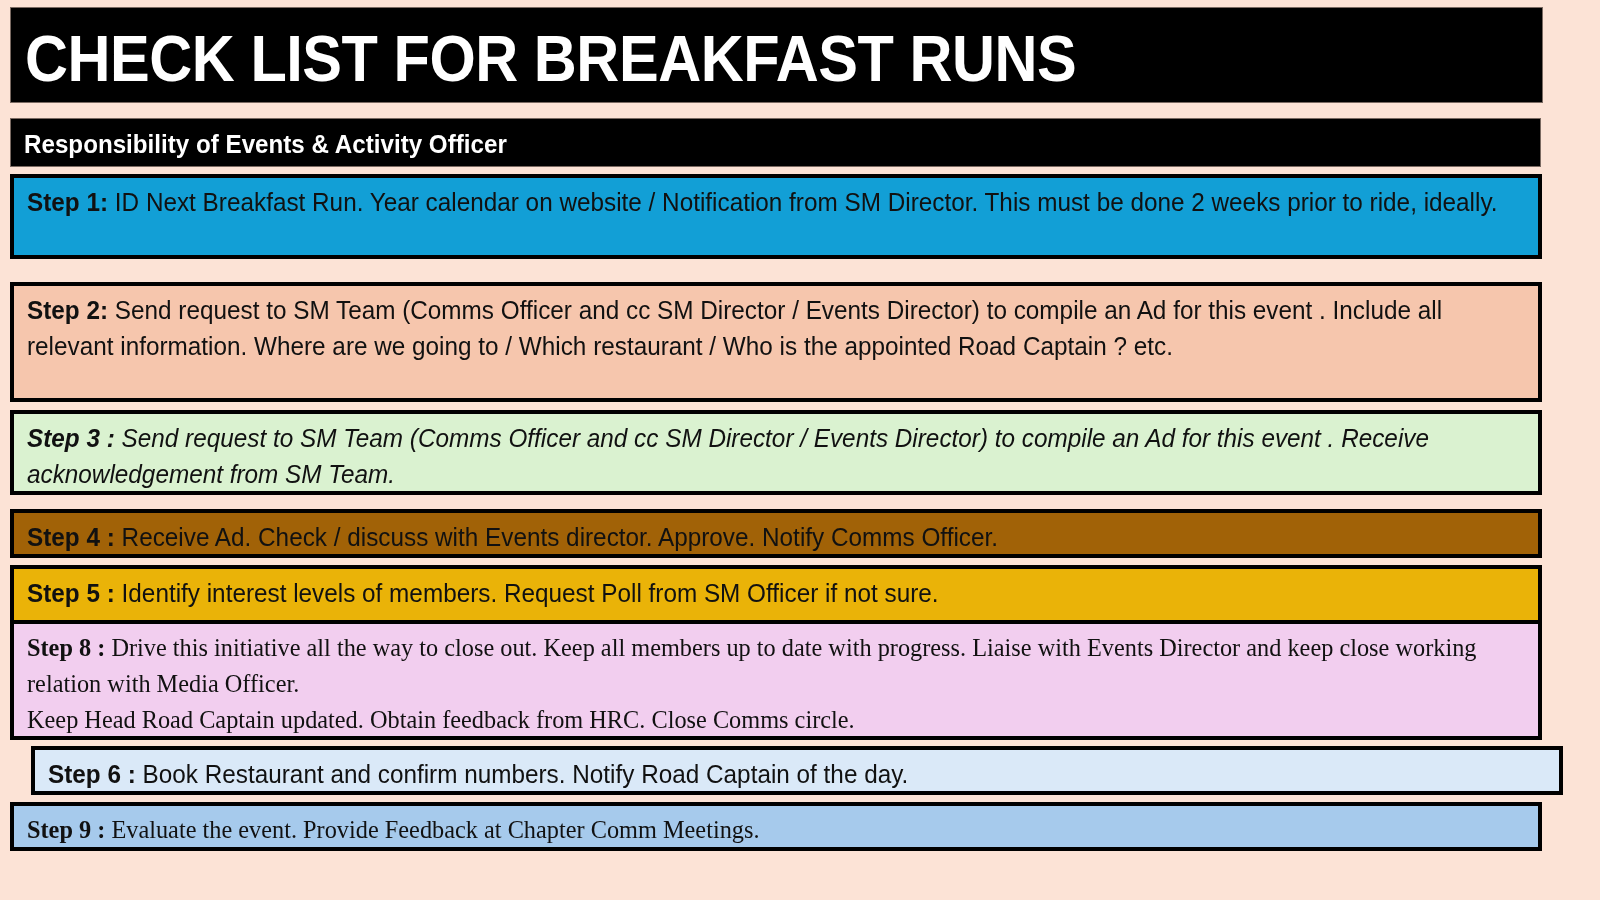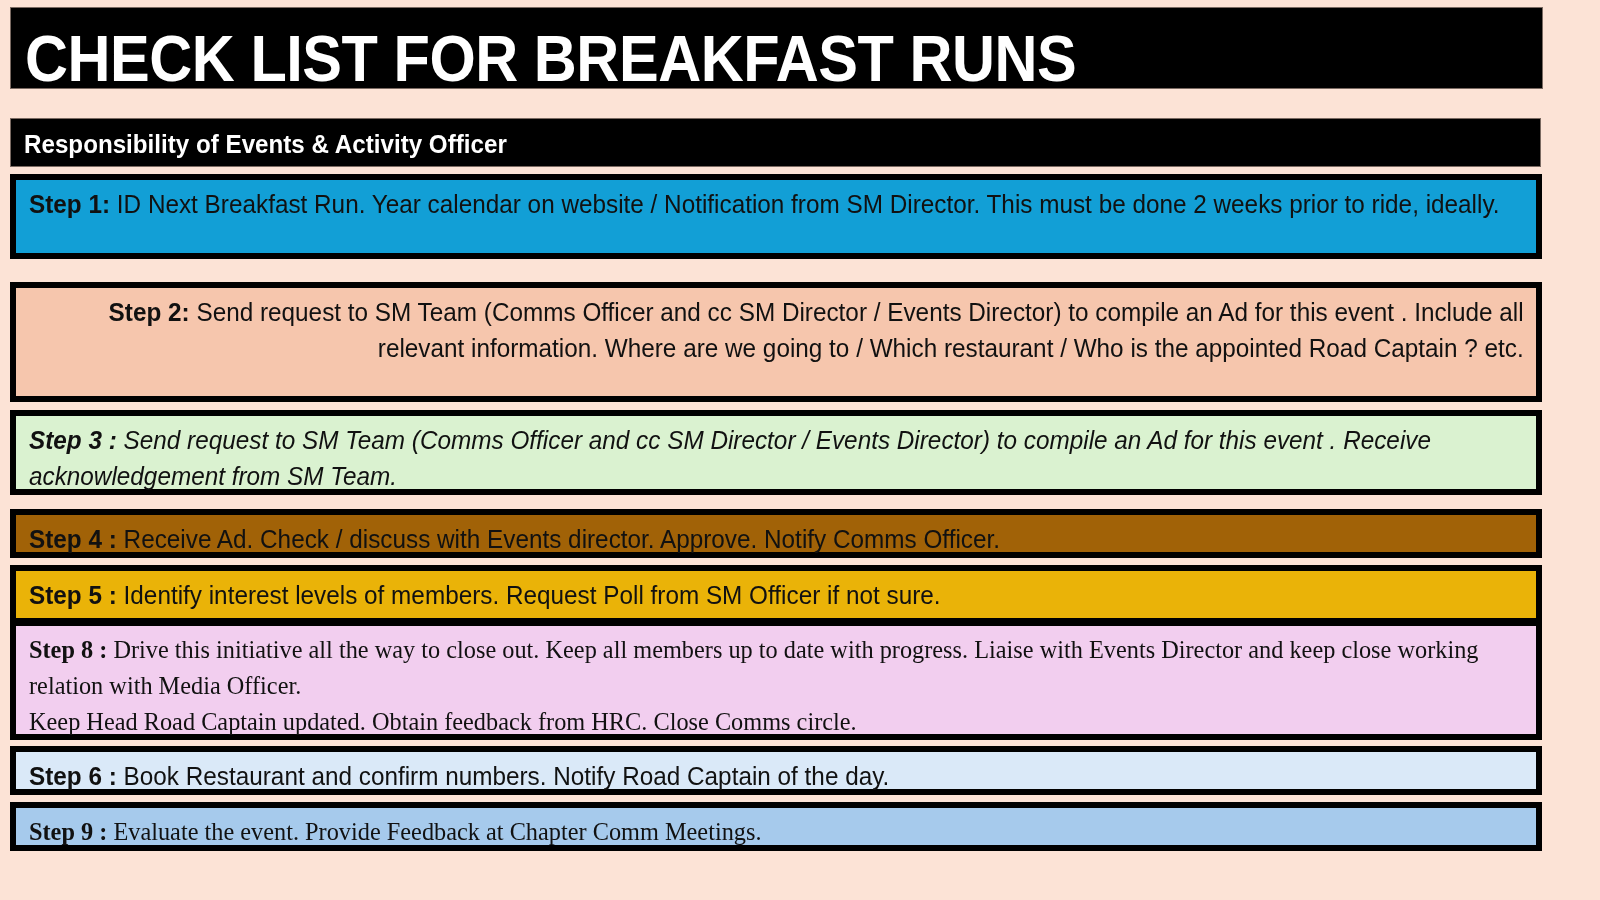--- a/index.html
+++ b/index.html
@@ -12,21 +12,21 @@
       background: #fce3d6;
       position: relative;
       overflow: hidden;
       font-family: "Liberation Sans", "DejaVu Sans", sans-serif;
     }
     .title-bar {
       position: absolute;
       left: 10px;
       top: 7px;
       width: 1533px;
-      height: 82px;
+      height: 96px;
       background: #000000;
       border: 1px solid #7a6a62;
       box-sizing: border-box;
     }
     .title-text {
       position: absolute;
       left: 14px;
       top: 14px;
       color: #ffffff;
       font-weight: bold;
@@ -55,21 +55,21 @@
       font-size: 26px;
       white-space: nowrap;
       transform: scaleX(0.93);
       transform-origin: left center;
     }
     .step {
       position: absolute;
       left: 10px;
       width: 1532px;
       box-sizing: border-box;
-      border: 6px solid #000000;
+      border: 4px solid #000000;
       padding: 6px 13px 0 13px;
       font-size: 26px;
       line-height: 36px;
       color: #111111;
     }
     .step .inner {
       transform: scaleX(0.935);
       transform-origin: left top;
       width: 107%;
     }
@@ -91,21 +91,21 @@
   <div class="subtitle-text">Responsibility of Events &amp; Activity Officer</div>
 </div>
 
 <div class="step" style="top: 174px; height: 85px; background: rgb(18, 159, 214);">
   <div class="inner">
     <span class="step-label">Step 1:</span>
     <span>ID Next Breakfast Run. Year calendar on website / Notification from SM Director. This must be done 2 weeks prior to ride, ideally.</span>
   </div>
 </div>
 
-<div class="step" style="top: 282px; height: 120px; background: rgb(246, 198, 173); text-align: right;">
+<div class="step" style="top: 282px; height: 120px; background: rgb(246, 198, 173);">
   <div class="inner">
     <span class="step-label">Step 2:</span>
     <span>Send request to SM Team (Comms Officer and cc SM Director / Events Director) to compile an Ad for this event . Include all relevant information. Where are we going to / Which restaurant / Who is the appointed Road Captain ? etc.</span>
   </div>
 </div>
 
 <div class="step" style="top: 410px; height: 85px; background: rgb(218, 242, 208); font-style: italic;">
   <div class="inner">
     <span class="step-label">Step 3 :</span>
     <span>Send request to SM Team (Comms Officer and cc SM Director / Events Director) to compile an Ad for this event . Receive acknowledgement from SM Team.</span>
@@ -127,21 +127,21 @@
 </div>
 
 <div class="step" style="top: 620px; height: 120px; background: rgb(242, 206, 239); font-family: Liberation Serif, serif;">
   <div class="inner">
     <span class="step-label">Step 8 :</span>
     <span>Drive this initiative all the way to close out. Keep all members up to date with progress. Liaise with Events Director and keep close working relation with Media Officer.</span>
     <span class="step-line">Keep Head Road Captain updated. Obtain feedback from HRC. Close Comms circle.</span>
   </div>
 </div>
 
-<div class="step" style="top: 746px; height: 49px; background: rgb(218, 233, 248);">
+<div class="step" style="top: 746px; height: 49px; background: rgb(218, 233, 248); margin-left: 21px;">
   <div class="inner">
     <span class="step-label">Step 6 :</span>
     <span>Book Restaurant and confirm numbers. Notify Road Captain of the day.</span>
   </div>
 </div>
 
 <div class="step" style="top: 802px; height: 49px; background: rgb(166, 202, 236); font-family: Liberation Serif, serif;">
   <div class="inner">
     <span class="step-label">Step 9 :</span>
     <span>Evaluate the event. Provide Feedback at Chapter Comm Meetings.</span>

